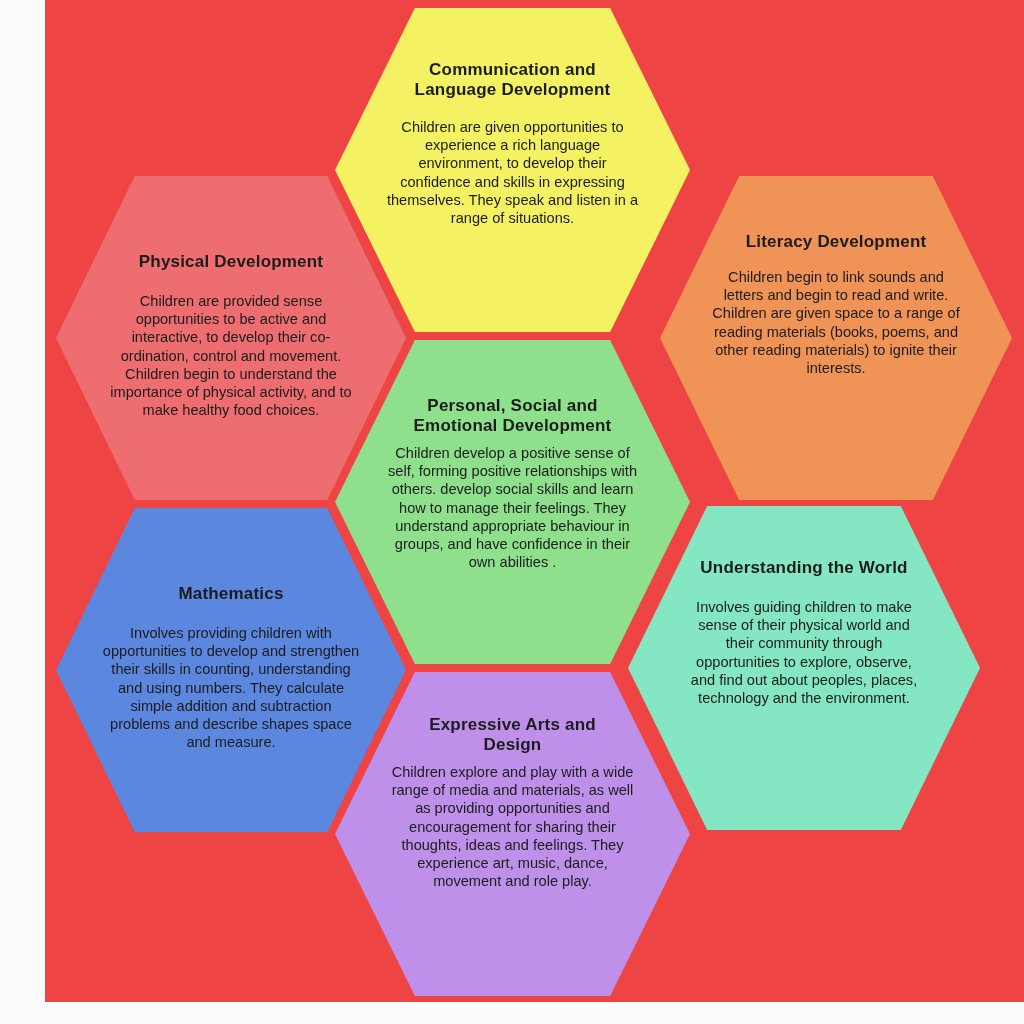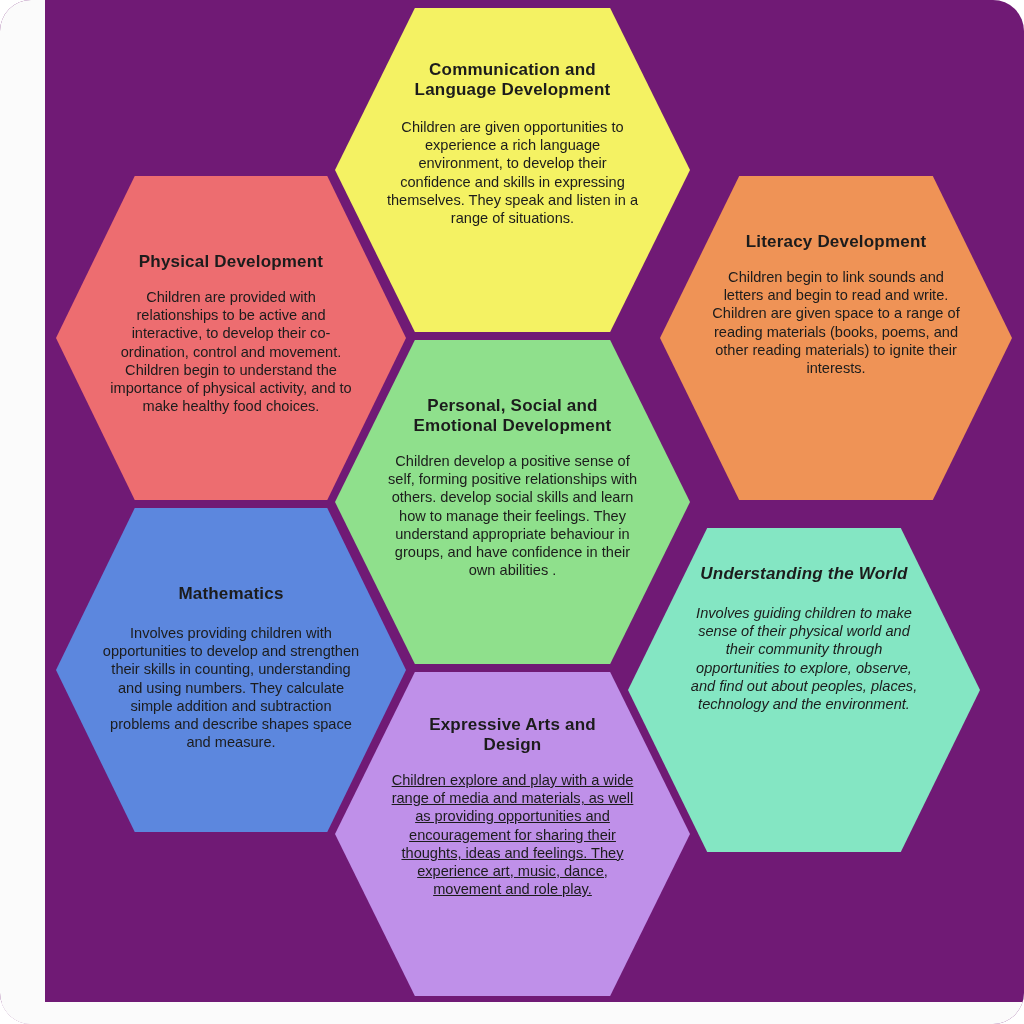--- a/index.html
+++ b/index.html
@@ -5,23 +5,22 @@
   html, body {
     margin: 0;
     padding: 0;
     background: #ffffff;
     font-family: "Liberation Sans", sans-serif;
   }
   .canvas {
     position: relative;
     width: 1024px;
     height: 1024px;
-    background: #701a75;
+    background: #ef4444;
     overflow: hidden;
-    border-radius: 31px;
   }
   .edge-strip-left {
     position: absolute;
     left: 0; top: 0;
     width: 45px; height: 1024px;
     background: #fbfbfb;
   }
   .edge-strip-bottom {
     position: absolute;
     left: 0; top: 1002px;
@@ -41,64 +40,64 @@
     font-weight: bold;
     font-size: 17px;
     line-height: 20px;
     margin: 0 auto;
     width: 250px;
     letter-spacing: 0.2px;
   }
   .hex-body {
     font-size: 14.6px;
     line-height: 18.2px;
-    margin: 16px auto;
+    margin: 8px auto;
     width: 248px;
   }
   
   .hex-comm { left: 335px; top:   8px; width: 355px; padding-top: 52px; }
   .hex-phys { left:  56px; top: 176px; width: 350px; padding-top: 76px; }
   .hex-lit  { left: 660px; top: 176px; width: 352px; padding-top: 56px; }
   .hex-psed { left: 335px; top: 340px; width: 355px; padding-top: 56px; }
   .hex-math { left:  56px; top: 508px; width: 350px; padding-top: 76px; }
-  .hex-utw  { left: 628px; top: 528px; width: 352px; padding-top: 36px; font-style: italic; }
+  .hex-utw  { left: 628px; top: 506px; width: 352px; padding-top: 52px; }
   .hex-ead  { left: 335px; top: 672px; width: 355px; padding-top: 43px; }
   
   .hex-comm .hex-title { margin-bottom: 18px; }
-  .hex-phys .hex-title { margin-bottom: 10px; }
+  .hex-phys .hex-title { margin-bottom: 20px; }
   .hex-lit  .hex-title { margin-bottom: 16px; }
   .hex-psed .hex-title { margin-bottom: 2px; }
   .hex-math .hex-title { margin-bottom: 20px; }
   .hex-utw  .hex-title { margin-bottom: 20px; }
   .hex-ead  .hex-title { margin-bottom: 2px; }
   
   .hex-comm .hex-body { width: 252px; }
   .hex-phys .hex-body { width: 252px; }
   .hex-lit  .hex-body { width: 252px; }
   .hex-psed .hex-body { width: 250px; }
   .hex-math .hex-body { width: 258px; }
   .hex-utw  .hex-body { width: 240px; }
-  .hex-ead  .hex-body { width: 252px; text-decoration: underline; }
+  .hex-ead  .hex-body { width: 252px; }
   .hex-ead  .hex-title { width: 210px; }
 </style>
 </head>
 <body>
 
 <div class="canvas">
   <div class="edge-strip-left"></div>
   <div class="edge-strip-bottom"></div>
 
   <div class="hex hex-comm" style="background: rgb(244, 242, 99);">
     <div class="hex-title">Communication and Language Development</div>
     <div class="hex-body">Children are given opportunities to experience a rich language environment, to develop their confidence and skills in expressing themselves. They speak and listen in a range of situations.</div>
   </div>
 
   <div class="hex hex-phys" style="background: rgb(237, 109, 112);">
     <div class="hex-title">Physical Development</div>
-    <div class="hex-body">Children are provided with relationships to be active and interactive, to develop their co-ordination, control and movement. Children begin to understand the importance of physical activity, and to make healthy food choices.</div>
+    <div class="hex-body">Children are provided sense opportunities to be active and interactive, to develop their co-ordination, control and movement. Children begin to understand the importance of physical activity, and to make healthy food choices.</div>
   </div>
 
   <div class="hex hex-lit" style="background: rgb(239, 147, 86);">
     <div class="hex-title">Literacy Development</div>
     <div class="hex-body">Children begin to link sounds and letters and begin to read and write. Children are given space to a range of reading materials (books, poems, and other reading materials) to ignite their interests.</div>
   </div>
 
   <div class="hex hex-psed" style="background: rgb(143, 224, 140);">
     <div class="hex-title">Personal, Social and Emotional Development</div>
     <div class="hex-body">Children develop a positive sense of self, forming positive relationships with others. develop social skills and learn how to manage their feelings. They understand appropriate behaviour in groups, and have confidence in their own abilities .</div>

